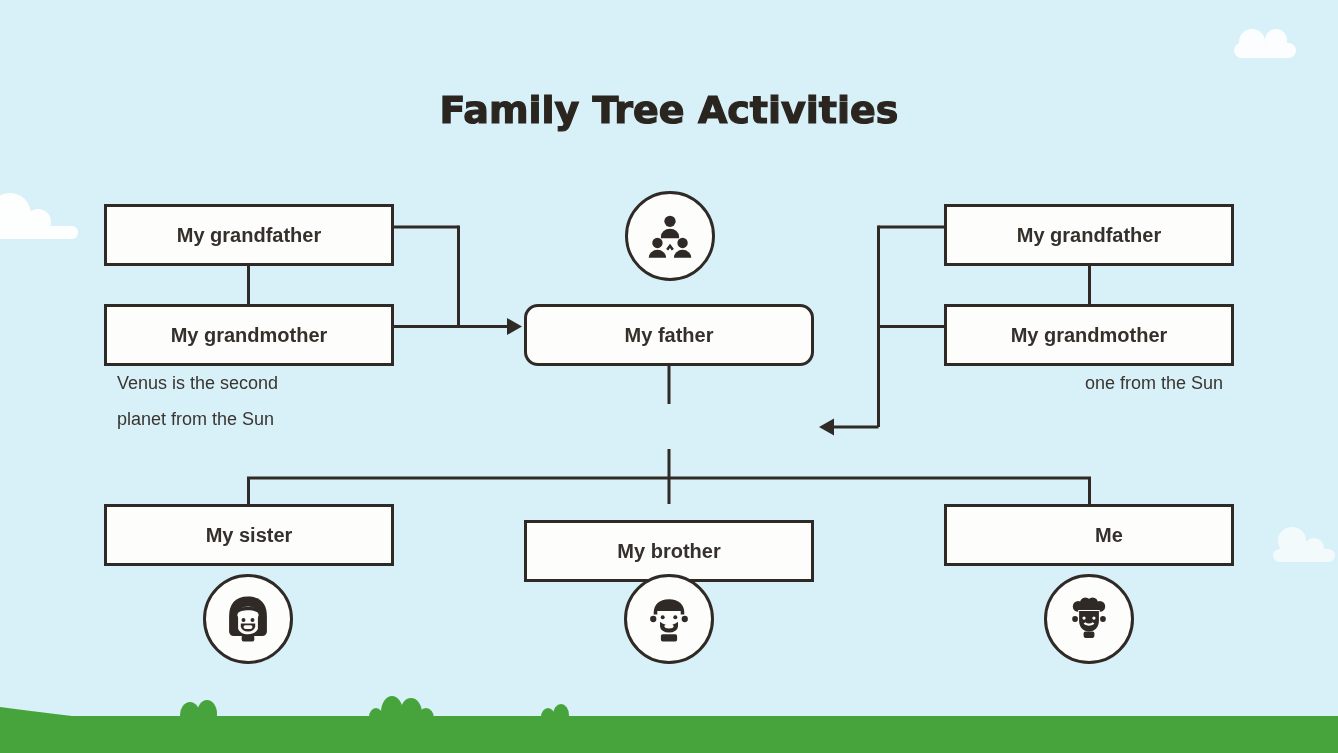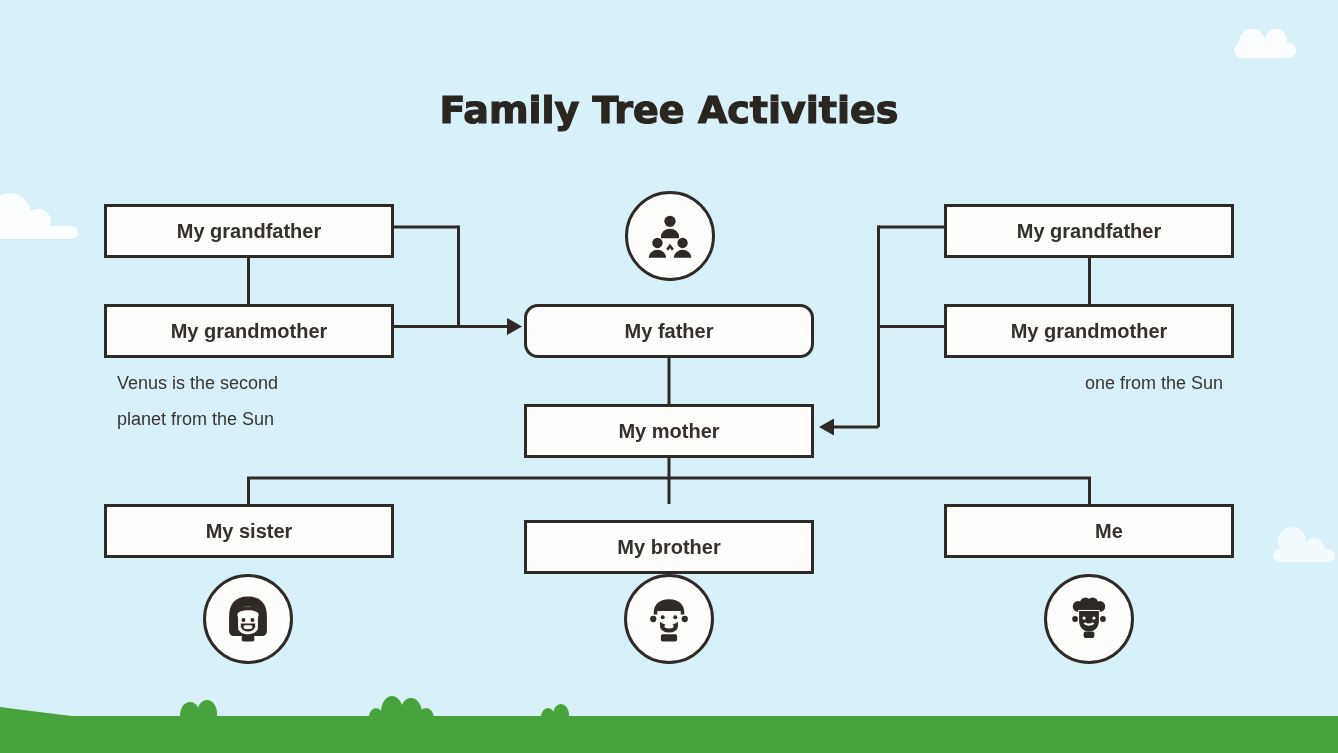--- a/index.html
+++ b/index.html
@@ -15,21 +15,21 @@
     position:absolute; left:0; top:82px; width:1338px;
     text-align:center; font-family:"DejaVu Sans", sans-serif;
     font-size:38px; font-weight:800; letter-spacing:0px;
     color:#2b2520; -webkit-text-stroke:1.2px #2b2520;
     z-index:3;
     margin-top:6px;
   }
 
   .node {
     position:absolute; box-sizing:border-box;
-    width:290px; height:54px;
+    width:290px; height:62px;
     background:#fdfdfc; border:3px solid #2f2a25;
     display:flex; align-items:center; justify-content:center;
     font-size:20px; font-weight:700; color:#35302b;
     z-index:2;
   }
   #n-lgf    { left:104px; top:204px; }
   #n-lgm    { left:104px; top:304px; }
   #n-father { left:524px; top:304px;border-radius:14px; }
   #n-mother { left:524px; top:404px; }
   #n-rgf    { left:944px; top:204px; }
@@ -112,21 +112,20 @@
       <polygon points="507,318 522,326.5 507,335"></polygon>
       <polygon points="834,418.5 819,427 834,435.5"></polygon>
     </g>
   </svg>
 
   <div class="slide-title">Family Tree Activities</div>
 
   <div class="node" id="n-lgf">My grandfather</div>
   <div class="node" id="n-lgm">My grandmother</div>
   <div class="node" id="n-father">My father</div>
-  <div class="node" id="n-mother">My mother</div>
   <div class="node" id="n-rgf">My grandfather</div>
   <div class="node" id="n-rgm">My grandmother</div>
   <div class="node" id="n-sister">My sister</div>
   <div class="node" id="n-brother">My brother</div>
   <div class="node" id="n-me">Me</div>
 
   <div class="caption" id="cap-left">
     <span>Venus is the second</span>
     <span>planet from the Sun</span>
   </div>

